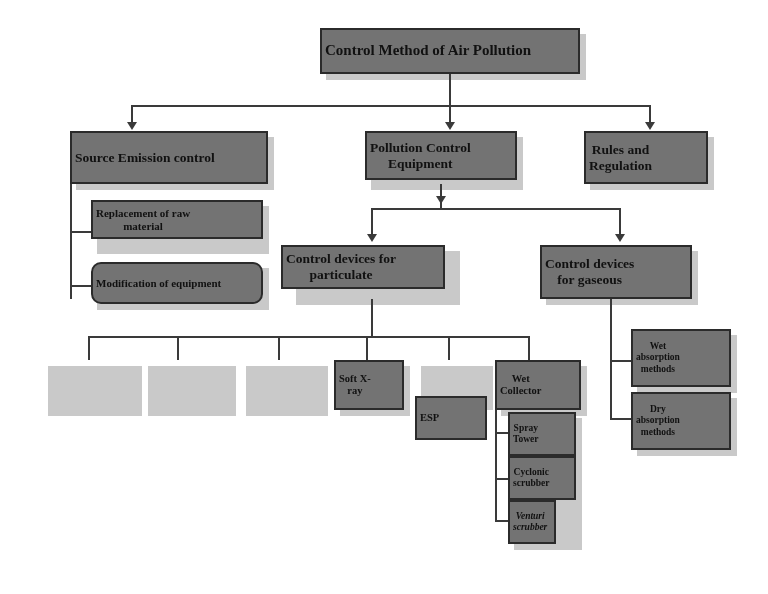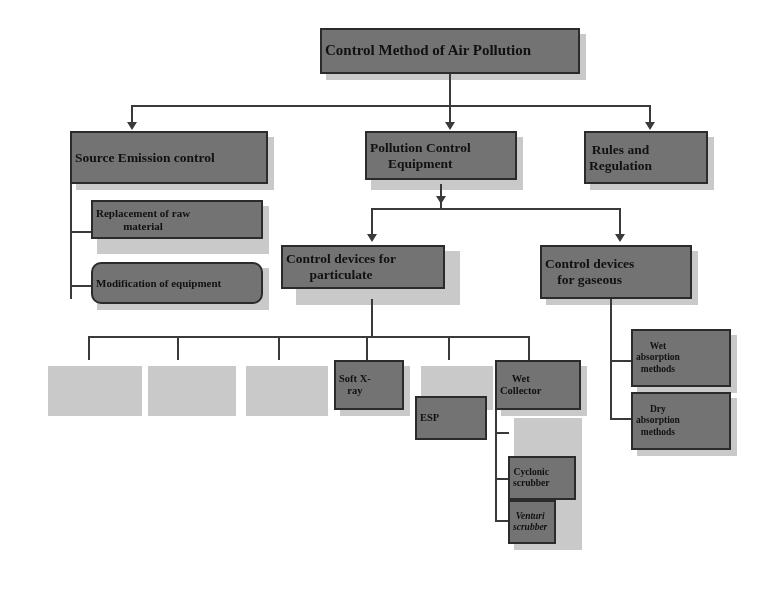--- a/index.html
+++ b/index.html
@@ -176,20 +176,24 @@
     <span class="lbl">Wet
 Collector</span>
   </div>
 
   <div class="ln-v" style="left:495px; top:410px; width:2px; height:110px;"></div>
   <div class="ln-h" style="left:495px; top:432px; width:14px; height:2px;"></div>
   <div class="ln-h" style="left:495px; top:478px; width:14px; height:2px;"></div>
   <div class="ln-h" style="left:495px; top:520px; width:14px; height:2px;"></div>
 
   <div class="shadow" style="left:514px; top:418px; width:68px; height:44px;"></div>
+  <div class="node t-small" style="left:508px; top:412px; width:68px; height:44px;">
+    <span class="lbl">Spray
+Tower</span>
+  </div>
 
   <div class="shadow" style="left:514px; top:462px; width:68px; height:44px;"></div>
   <div class="node t-small" style="left:508px; top:456px; width:68px; height:44px;">
     <span class="lbl">Cyclonic
 scrubber</span>
   </div>
 
   <div class="shadow" style="left:514px; top:506px; width:68px; height:44px;"></div>
   <div class="node t-small" style="left:508px; top:500px; width:48px; height:44px;font-style:italic;">
     <span class="lbl">Venturi

